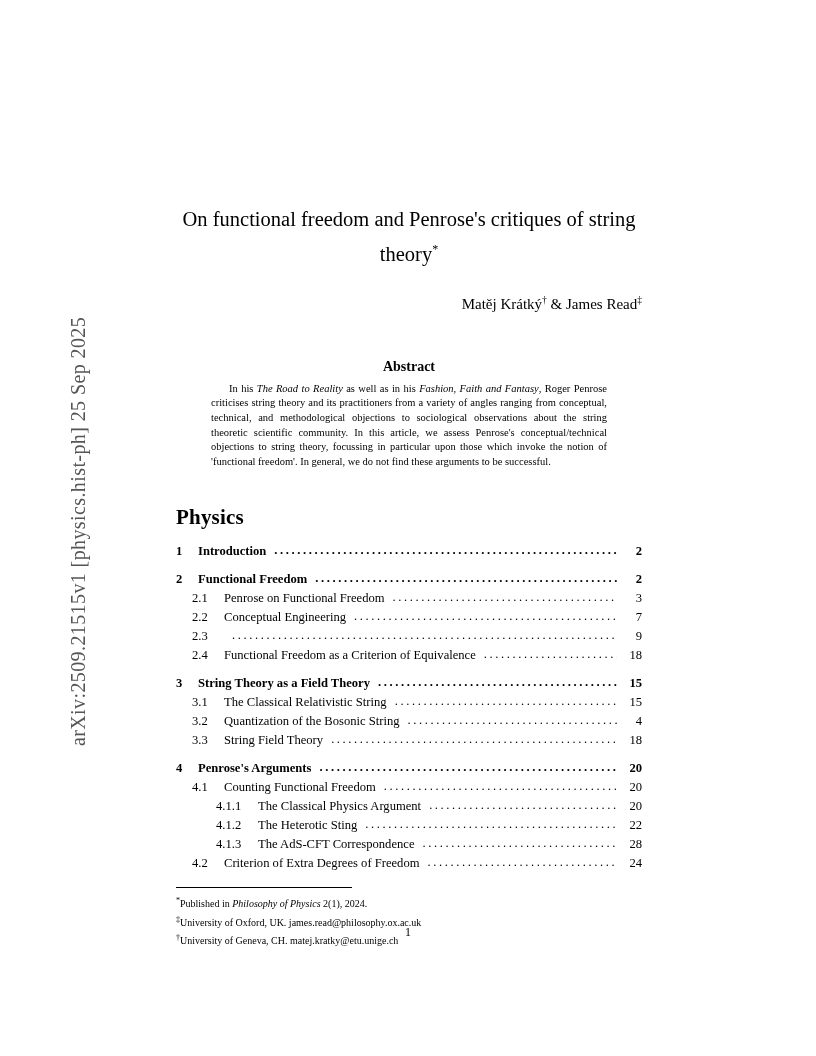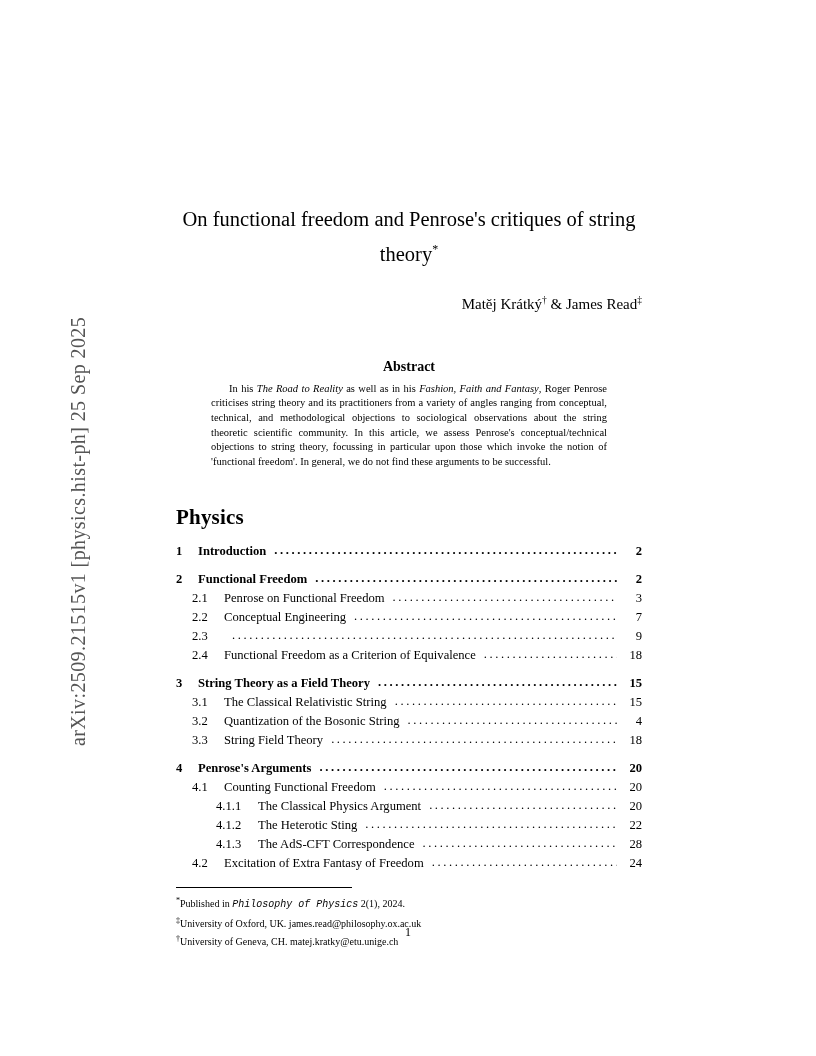--- a/index.html
+++ b/index.html
@@ -143,21 +143,21 @@
     height: 1px;
     background: #000;
     margin: 16px 0 6px 0;
   }
   .footnotes {
     font-size: 10px;
     line-height: 14px;
   }
   .footnotes div { margin-bottom: 1px; }
   .footnotes sup { font-size: 8px; vertical-align: super; }
-  .footnotes i { font-style: italic; font-family: Liberation Mono, monospace; }
+  .footnotes i { font-style: italic; }
 
   .page-number {
     position: absolute;
     left: 0;
     top: 925px;
     width: 816px;
     text-align: center;
     font-size: 12px;
   }
 </style>
@@ -265,21 +265,21 @@
           <span class="toc-page">22</span>
         </div>
         <div class="toc-row lvl3">
           <span class="toc-num">4.1.3</span>
           <span class="toc-label">The AdS-CFT Correspondence</span>
           <span class="toc-dots">...............................................................................</span>
           <span class="toc-page">28</span>
         </div>
         <div class="toc-row lvl2">
           <span class="toc-num">4.2</span>
-          <span class="toc-label">Excitation of Extra Fantasy of Freedom</span>
+          <span class="toc-label">Criterion of Extra Degrees of Freedom</span>
           <span class="toc-dots">...............................................................................</span>
           <span class="toc-page">24</span>
         </div>
       </div>
 
     <div class="footnote-rule"></div>
 
     <div class="footnotes">
       <div><sup>*</sup><span>Published in </span><i>Philosophy of Physics</i><span> 2(1), 2024.</span></div>
       <div><sup>‡</sup><span>University of Oxford, UK. james.read@philosophy.ox.ac.uk</span></div>

